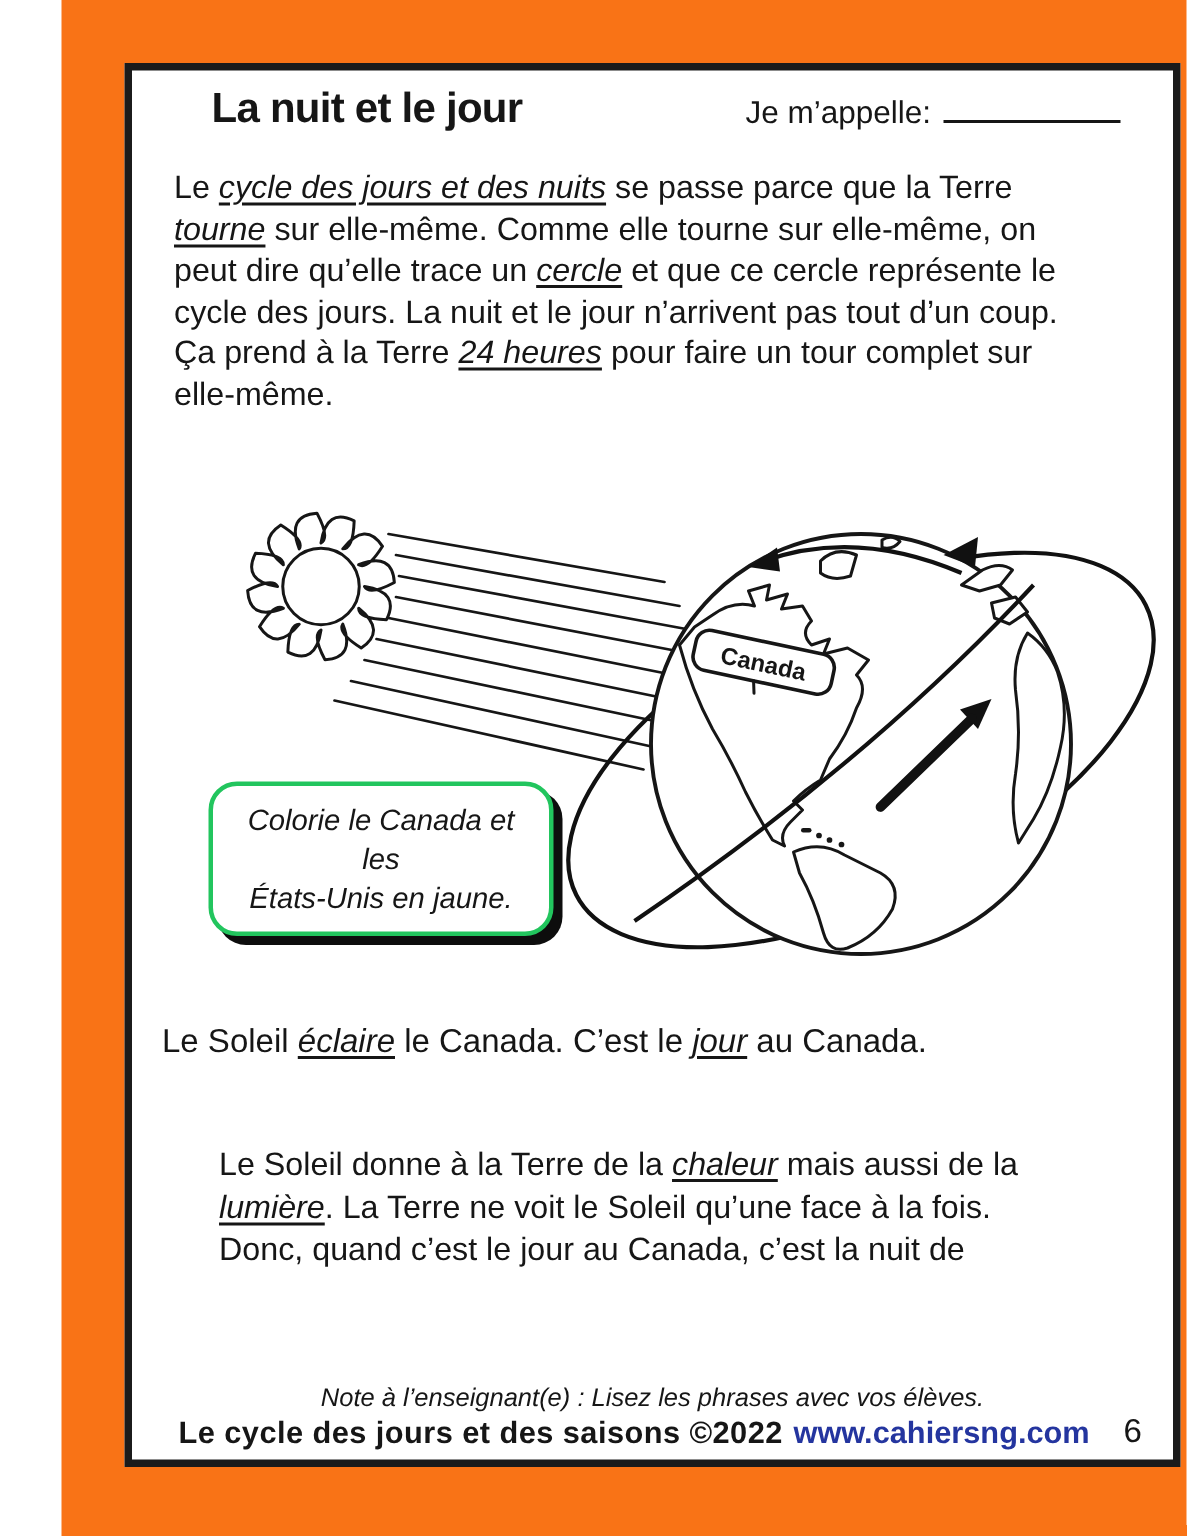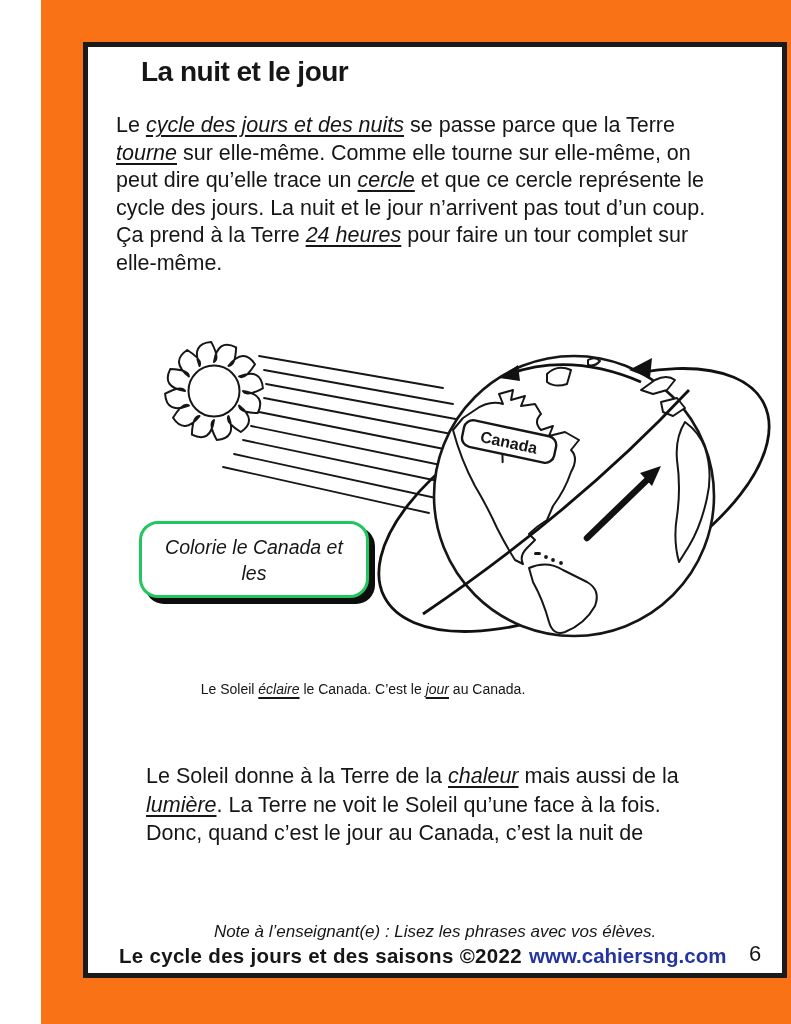--- a/index.html
+++ b/index.html
@@ -15,41 +15,44 @@
   .p1 { left:75px; top:112px; width:660px; }
   .p2 { left:105px; top:762px; width:600px; line-height:28.5px; }
   .kw { font-style:italic; text-decoration:underline; text-decoration-thickness:1.6px; text-underline-offset:3px; }
 
   .illus { position:absolute; left:60px; top:330px; }
 
   .instr-box { position:absolute; left:98px; top:521px; width:230px; padding:10px 8px 9px 8px;
     border:3px solid #22c55e; border-radius:19px; background:#ffffff;
     box-shadow:6px 6px 0 0 #0d0d0d; text-align:center; font-style:italic; font-size:19.5px; line-height:26px; }
 
-  .caption { position:absolute; left:42px; top:681px; width:560px; text-align:center; font-size:14px; }
+  .caption { position:absolute; left:42px; top:681px; width:560px; text-align:center; font-size:22px; }
 
   .note { position:absolute; left:42px; top:922px; width:704px; text-align:center; font-style:italic; font-size:17px; }
 
   .footer-left { position:absolute; left:78px; top:944px; font-size:20.5px; font-weight:bold; letter-spacing:0.3px; }
   .footer-url { position:absolute; left:488px; top:944px; font-size:20.5px; font-weight:bold; text-decoration:none; }
   .footer-page { position:absolute; left:708px; top:941px; font-size:22px; }
 
   svg .ink { stroke:#161616; fill:none; stroke-width:2; stroke-linejoin:round; stroke-linecap:round; }
   svg .inkfill { stroke:#161616; fill:#ffffff; stroke-width:2; stroke-linejoin:round; }
   svg .heavy { stroke:#111111; stroke-width:2.8; fill:none; }
   svg .label-text { font-family:"Liberation Sans", sans-serif; font-size:16px; font-weight:bold; fill:#161616; }
 </style>
 </head>
 <body>
 
 <div class="sheet">
   <div class="frame"></div>
 
   <div class="title">La nuit et le jour</div>
 
+  <div class="name-row">
+    <span>Je m’appelle:</span><span class="name-blank"></span>
+  </div>
 
   <div class="para p1"><span>Le </span><span class="kw">cycle des jours et des nuits</span><span> se passe parce que la Terre</span><br><span class="kw">tourne</span><span> sur elle-même. Comme elle tourne sur elle-même, on</span><br><span>peut dire qu’elle trace un </span><span class="kw">cercle</span><span> et que ce cercle représente le</span><br><span>cycle des jours. La nuit et le jour n’arrivent pas tout d’un coup.</span><br><span>Ça prend à la Terre </span><span class="kw">24 heures</span><span> pour faire un tour complet sur</span><br><span>elle-même.</span></div>
 
   <svg class="illus" width="680" height="332" viewBox="0 0 680 332">
 
     <g class="ink" style="stroke-width:1.8">
       <line x1="158" y1="26" x2="342" y2="58"></line>
       <line x1="163" y1="40" x2="352" y2="74"></line>
       <line x1="165" y1="54" x2="360" y2="90"></line>
       <line x1="163" y1="68" x2="366" y2="107"></line>
@@ -103,20 +106,21 @@
 
     <g transform="translate(408 112) rotate(12)">
       <rect x="-47" y="-14" width="94" height="27" rx="9" class="inkfill" style="stroke-width:2.4"></rect>
       <line x1="-4" y1="13" x2="-2" y2="21" class="ink"></line>
       <text x="0" y="6" text-anchor="middle" class="label-text">Canada</text>
     </g>
   </svg>
 
   <div class="instr-box">
     <div>Colorie le Canada et les</div>
+    <div>États-Unis en jaune.</div>
   </div>
 
   <div class="caption"><span>Le Soleil </span><span class="kw">éclaire</span><span> le Canada. C’est le </span><span class="kw">jour</span><span> au Canada.</span></div>
 
   <div class="para p2"><span>Le Soleil donne à la Terre de la </span><span class="kw">chaleur</span><span> mais aussi de la</span><br><span class="kw">lumière</span><span>. La Terre ne voit le Soleil qu’une face à la fois.</span><br><span>Donc, quand c’est le jour au Canada, c’est la nuit de</span><br></div>
 
   <div class="note">Note à l’enseignant(e) : Lisez les phrases avec vos élèves.</div>
 
   <div class="footer-left">Le cycle des jours et des saisons ©2022</div>
   <a class="footer-url" href="#" style="color: rgb(36, 53, 159);">www.cahiersng.com</a>

